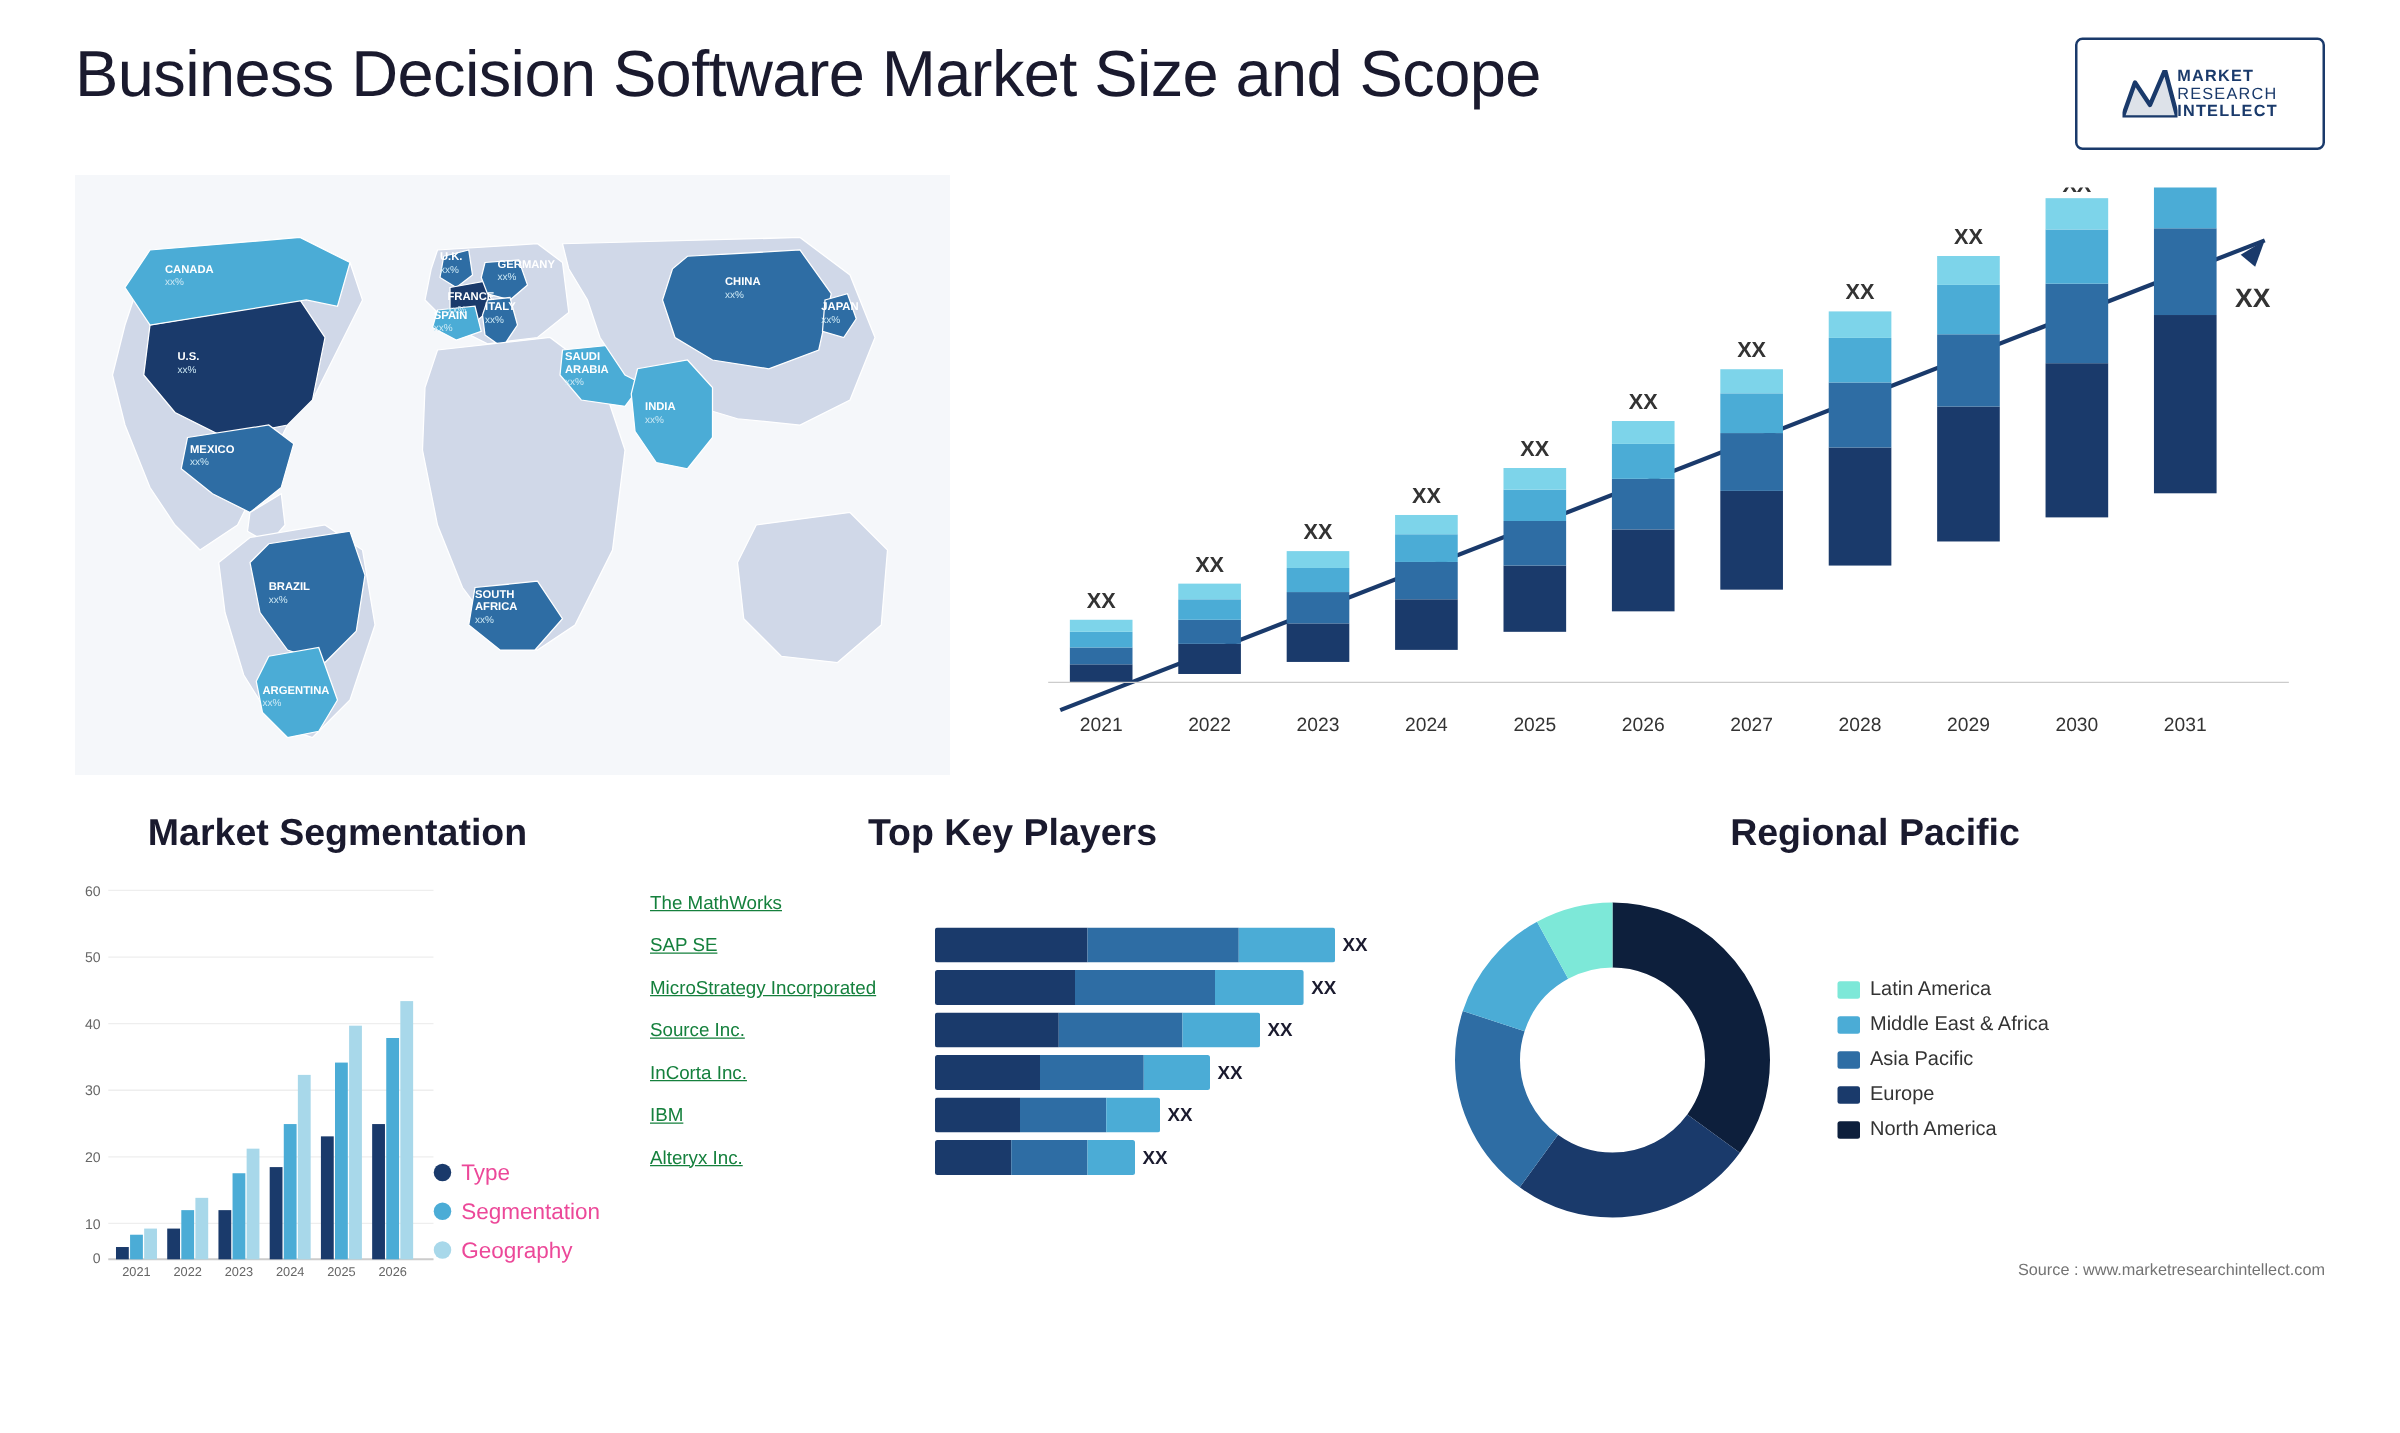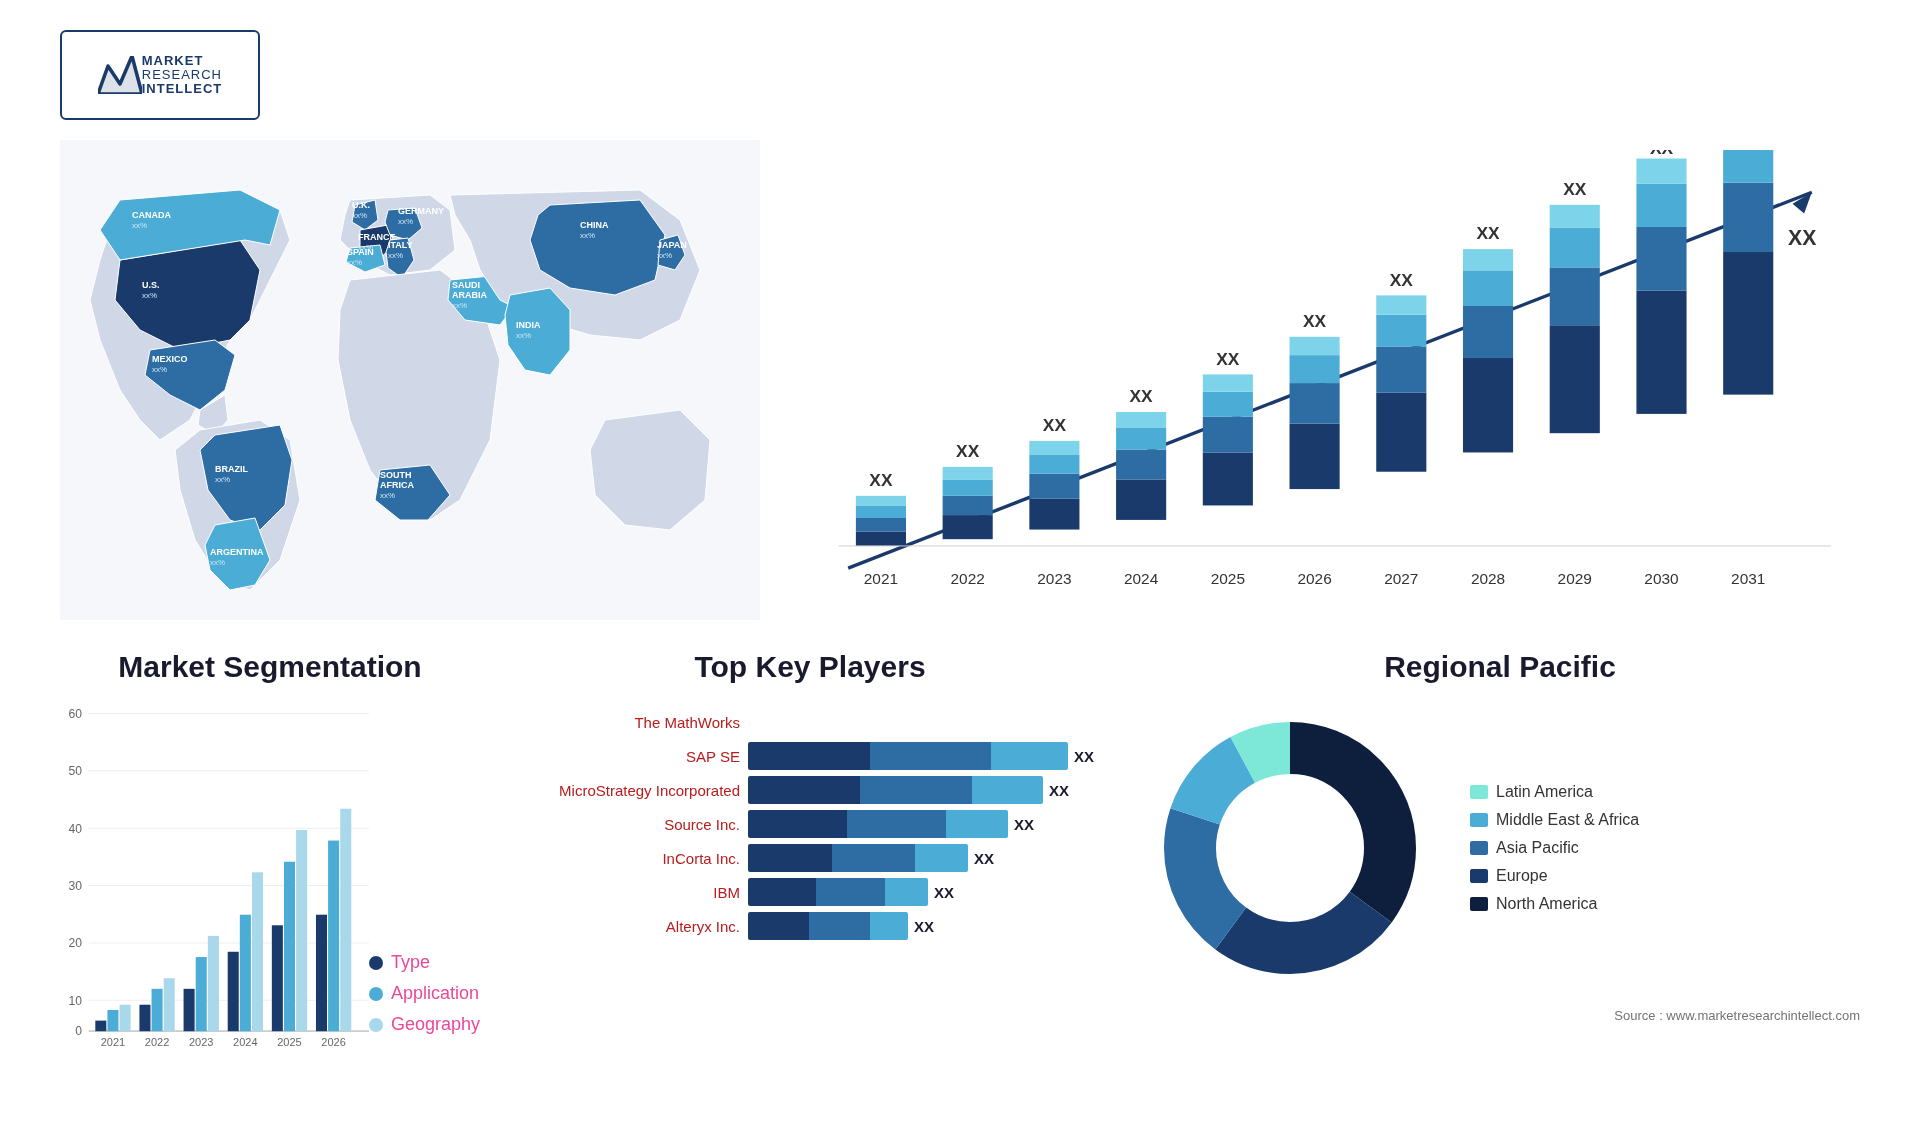--- a/index.html
+++ b/index.html
@@ -149,24 +149,24 @@
       gap: 6px;
       padding-top: 10px;
     }
     .player-row {
       display: flex;
       align-items: center;
       gap: 8px;
     }
     .player-name {
       font-size: 15px;
-      color: #b91c1c;
+      color: #15803d;
       width: 220px;
       flex-shrink: 0;
-      text-align: right;
+      text-decoration: underline;
     }
     .player-bar-wrap {
       flex: 1;
       display: flex;
       align-items: center;
       gap: 6px;
     }
     .player-bar {
       height: 28px;
       display: flex;
@@ -223,20 +223,21 @@
       text-align: right;
       margin-top: 6px;
     }
   </style>
 </head>
 <body>
 
 <div class="page-container">
 
   <div class="header">
+    <h1 class="title">Business Decision Software Market Size and Scope</h1>
     <div class="logo-container">
       <div class="logo-row">
         <svg width="44" height="38" viewBox="0 0 44 38">
           <polygon points="0,38 10,10 22,28 34,0 44,38" fill="none" stroke="#1a3a6b" stroke-width="3.5" stroke-linejoin="round"></polygon>
           <polygon points="0,38 10,10 22,28 34,0 44,38" fill="#1a3a6b" opacity="0.15"></polygon>
         </svg>
         <div class="logo-text-block">
           <span class="logo-market">MARKET</span>
           <span class="logo-research">RESEARCH</span>
           <span class="logo-intellect">INTELLECT</span>
@@ -514,21 +515,21 @@
           </svg>
         </div>
 
         <div class="seg-legend">
           <div class="legend-item">
             <div class="legend-dot" style="background:#1a3a6b;"></div>
             <span>Type</span>
           </div>
           <div class="legend-item">
             <div class="legend-dot" style="background:#4bacd6;"></div>
-            <span>Application</span>
+            <span>Segmentation</span>
           </div>
           <div class="legend-item">
             <div class="legend-dot" style="background:#a8d8ea;"></div>
             <span>Geography</span>
           </div>
         </div>
       </div>
     </div>
 
     <div class="top-players-container">

